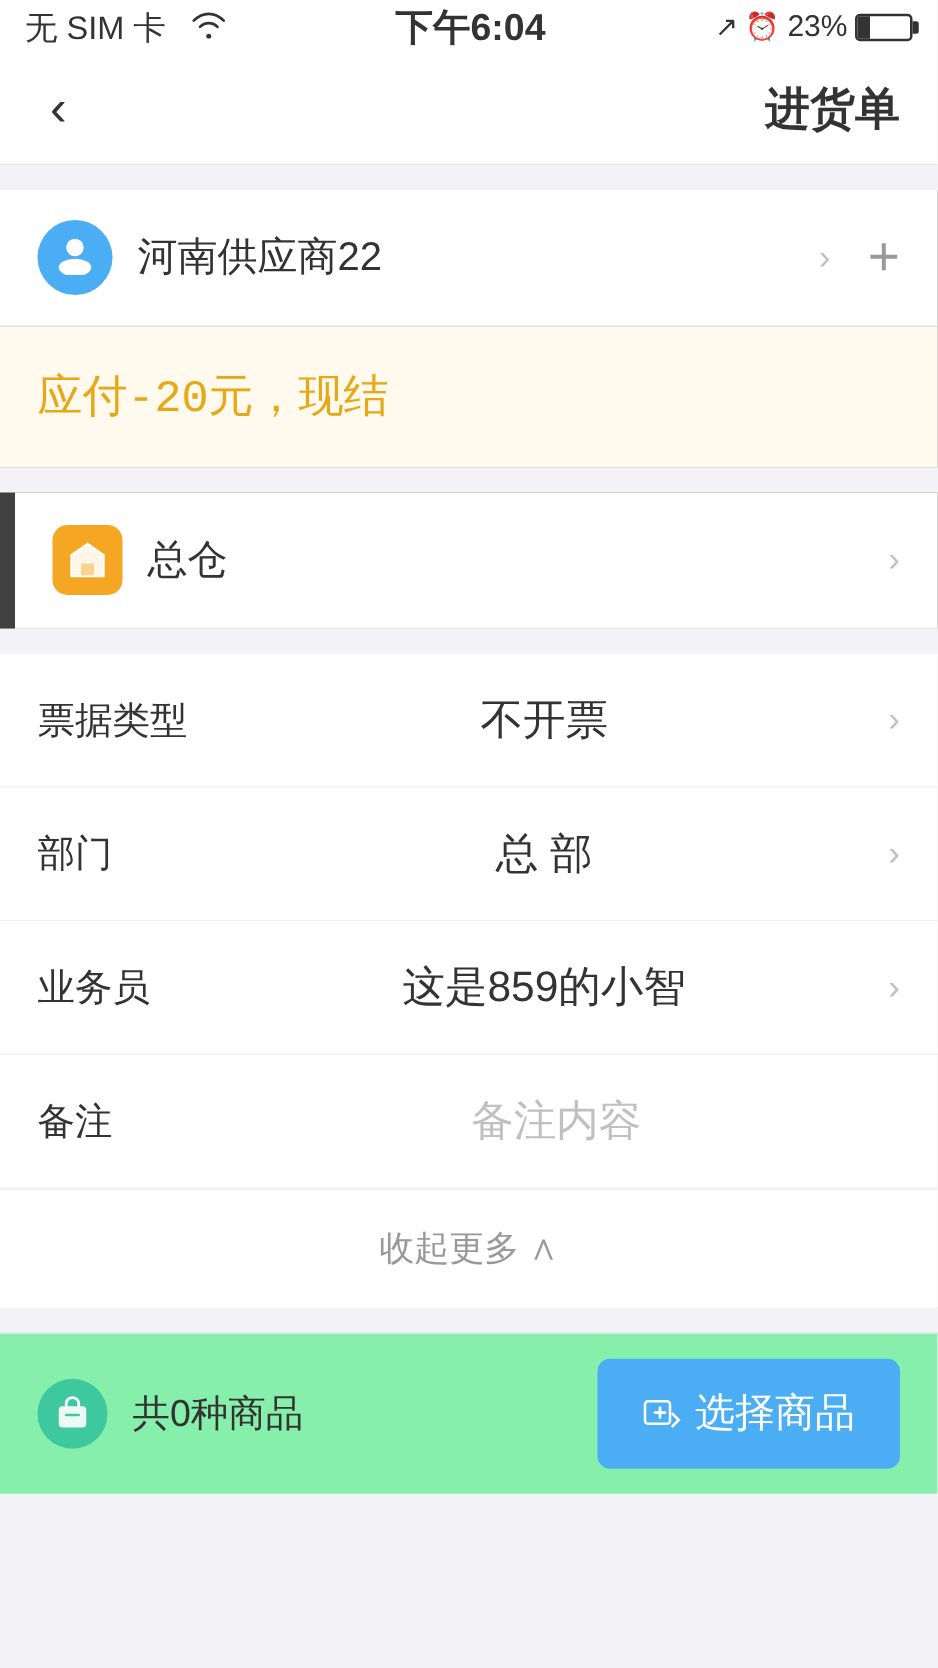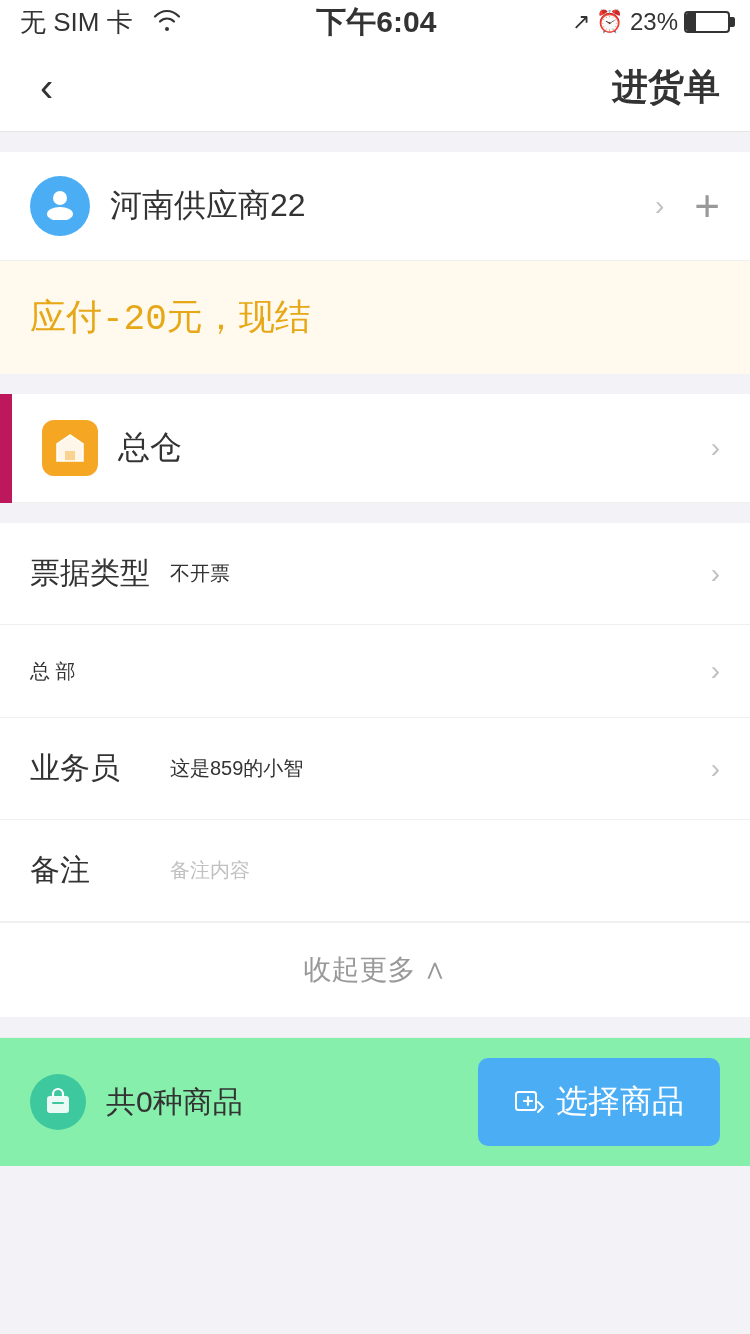--- a/index.html
+++ b/index.html
@@ -78,21 +78,21 @@
     }
 
     
     .section-gap {
       height: 20px;
       background: #f2f2f7;
     }
 
     
     .card {
-      background: #be185d;
+      background: #404040;
       margin-bottom: 0;
     }
 
     
     .supplier-row {
       display: flex;
       align-items: center;
       padding: 24px 30px;
       background: #fff;
       border-bottom: 1px solid #f0f0f0;
@@ -174,22 +174,23 @@
     }
     .form-row:last-child { border-bottom: none; }
     .form-label {
       width: 140px;
       font-size: 30px;
       color: #333;
       flex-shrink: 0;
     }
     .form-value {
       flex: 1;
-      font-size: 20px;
-      color: #333;
+      font-size: 34px;
+      color: #333;
+      text-align: center;
     }
     .form-value.placeholder {
       color: #c0c0c0;
     }
     .form-arrow {
       color: #c0c0c0;
       font-size: 28px;
       margin-left: 10px;
     }
 
@@ -313,20 +314,21 @@
 
 <div class="form-section">
 
   <div class="form-row">
     <span class="form-label">票据类型</span>
     <span class="form-value">不开票</span>
     <span class="form-arrow">›</span>
   </div>
 
   <div class="form-row">
+    <span class="form-label">部门</span>
     <span class="form-value">总 部</span>
     <span class="form-arrow">›</span>
   </div>
 
   <div class="form-row">
     <span class="form-label">业务员</span>
     <span class="form-value">这是859的小智</span>
     <span class="form-arrow">›</span>
   </div>
 

